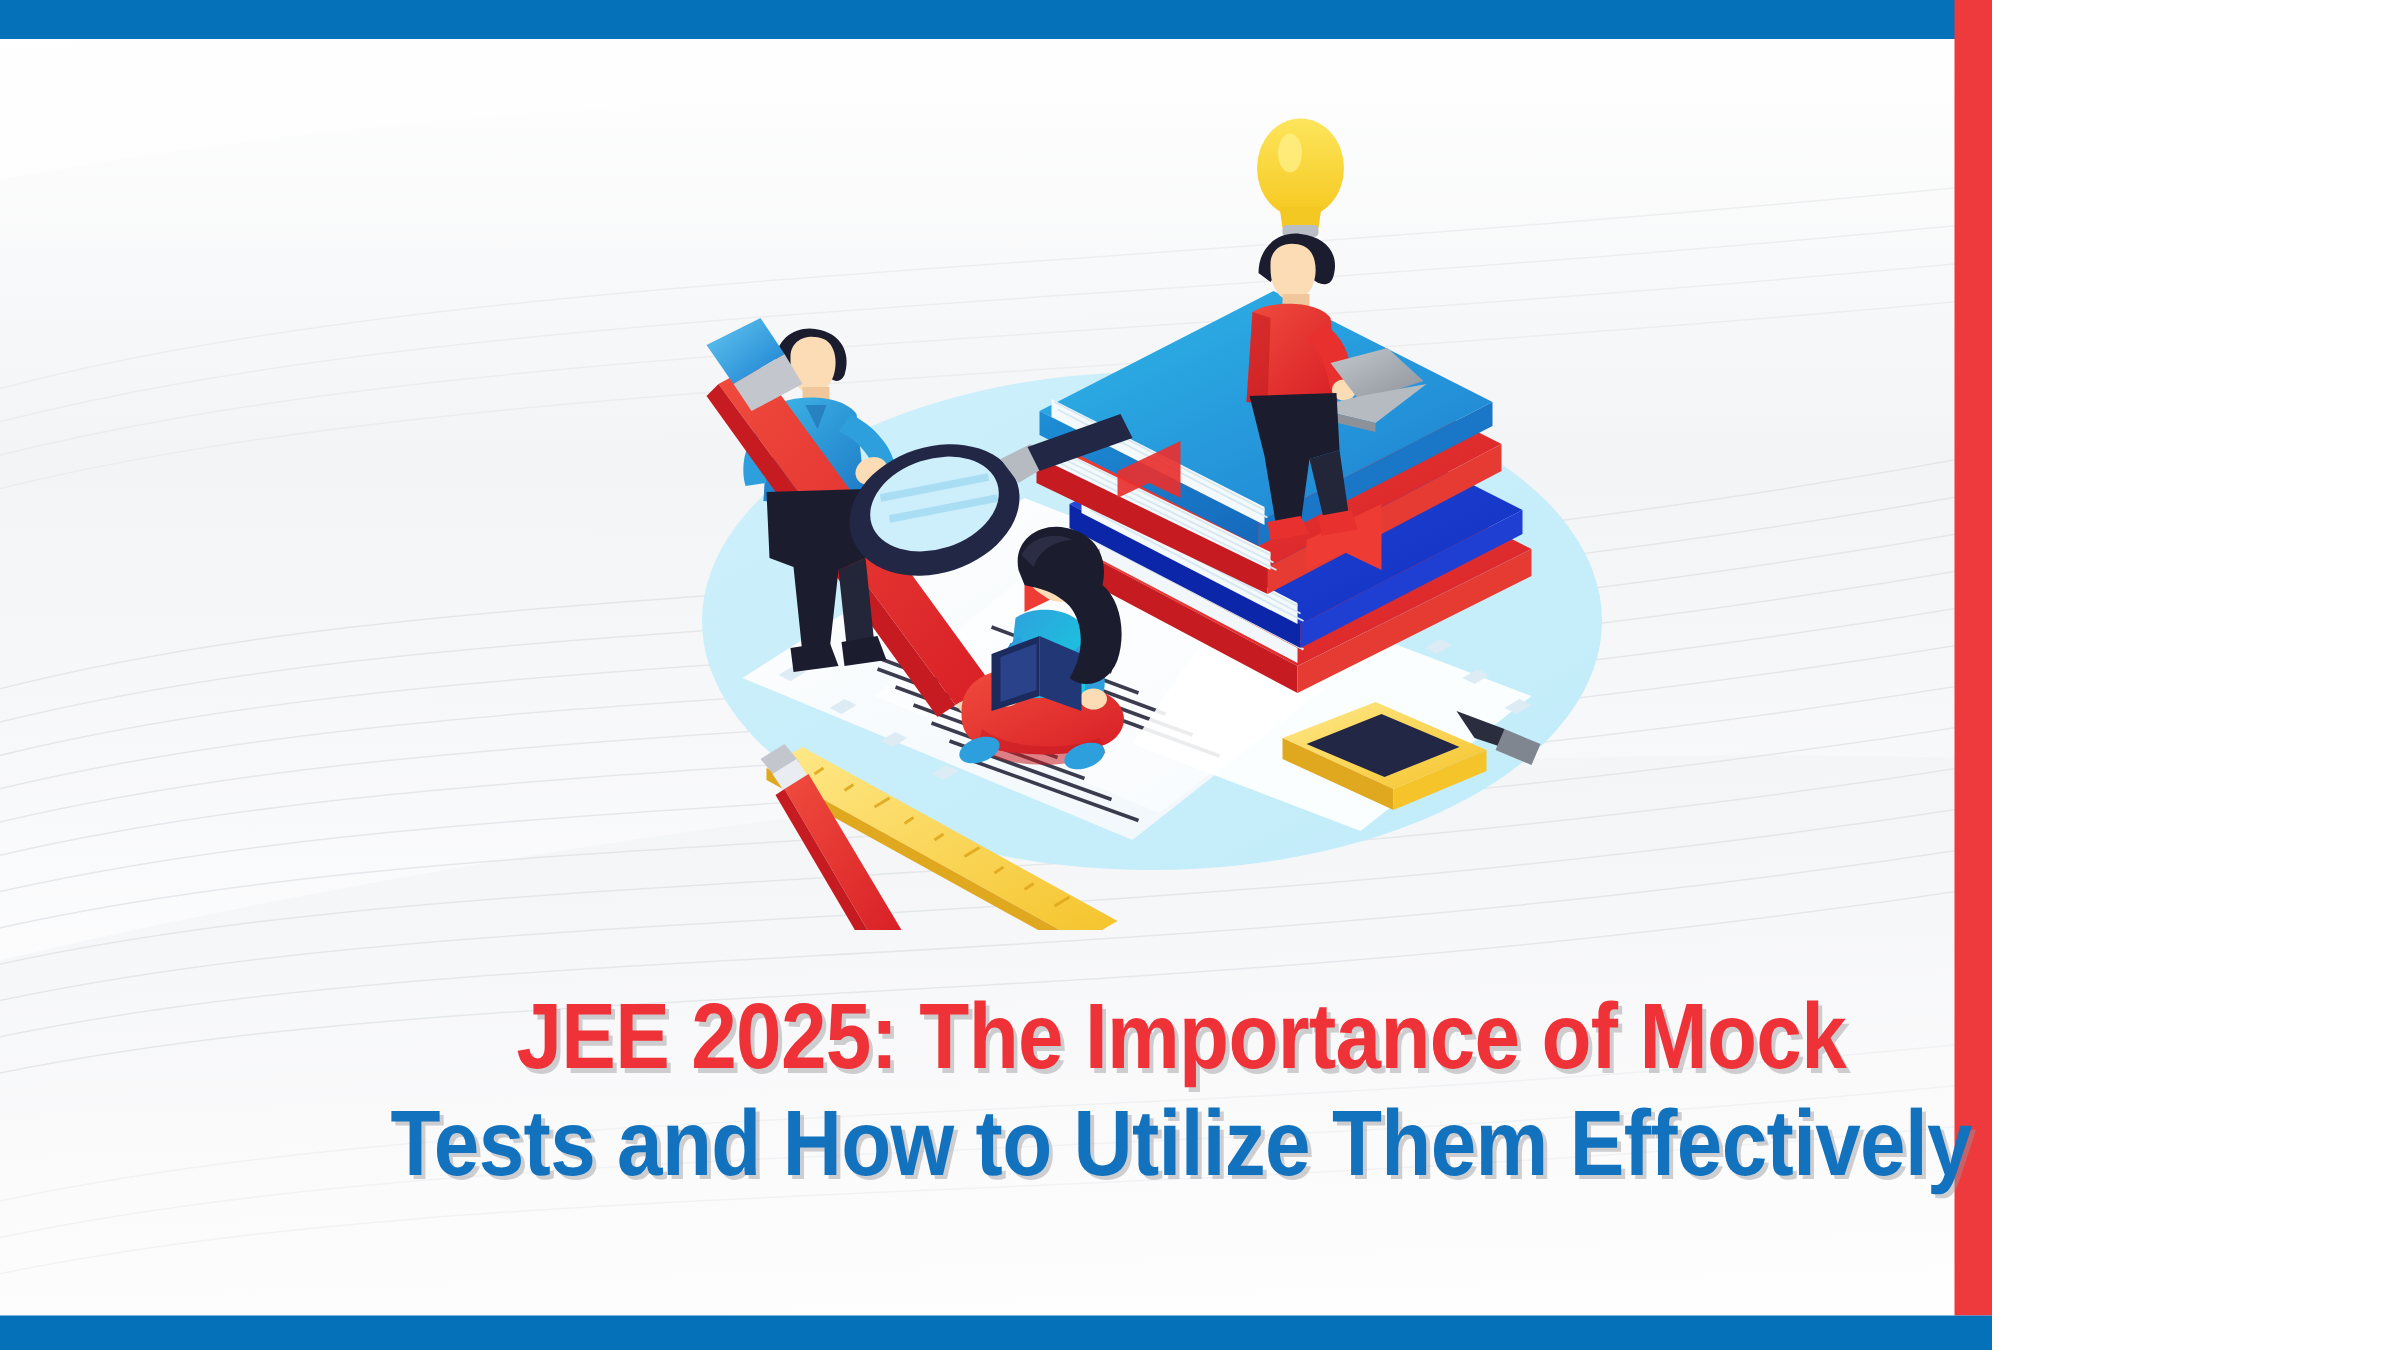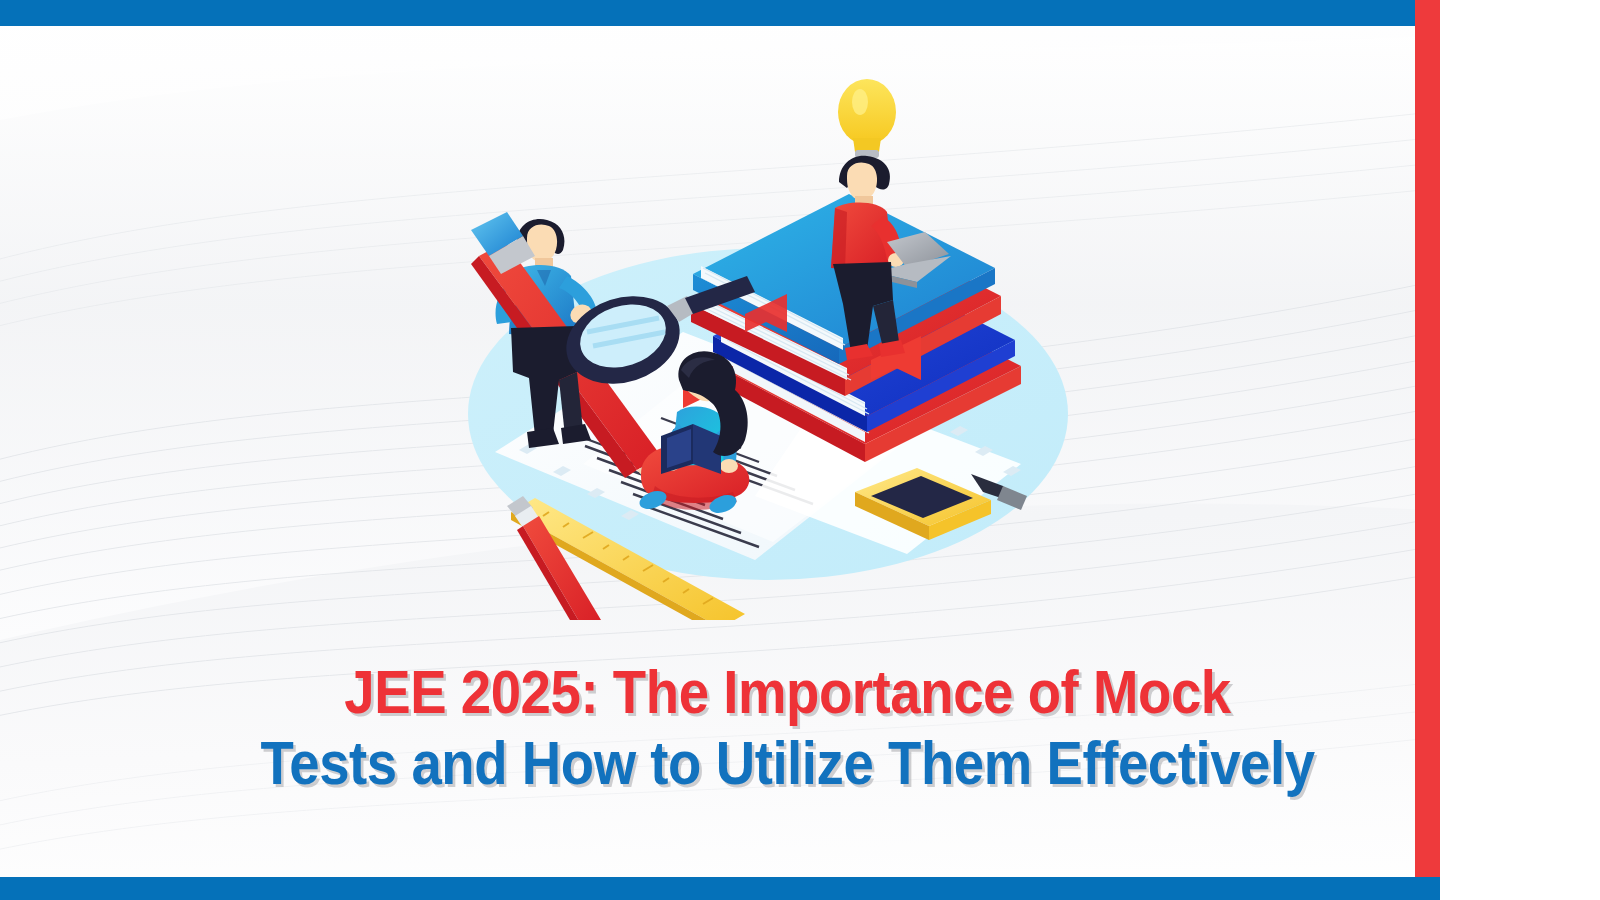--- a/index.html
+++ b/index.html
@@ -1,20 +1,20 @@
 <!DOCTYPE html>
 <html><head>
 <meta charset="utf-8">
 <style>
   html,body{margin:0;padding:0;background:#ffffff;}
   body{font-family:"Liberation Sans",sans-serif;}
 
   .banner{
     position:relative;
-    width:1440px;height:900px;
+    width:1328px;height:900px;
     overflow:hidden;
     background:#ffffff;
   }
 
   
   .bg-field{
     position:absolute;left:0;top:0;width:1575px;height:900px;
     background:
       linear-gradient(178deg,#ffffff 0%,#fbfbfc 30%,#f4f5f7 58%,#fafafb 80%,#ffffff 100%);
   }

